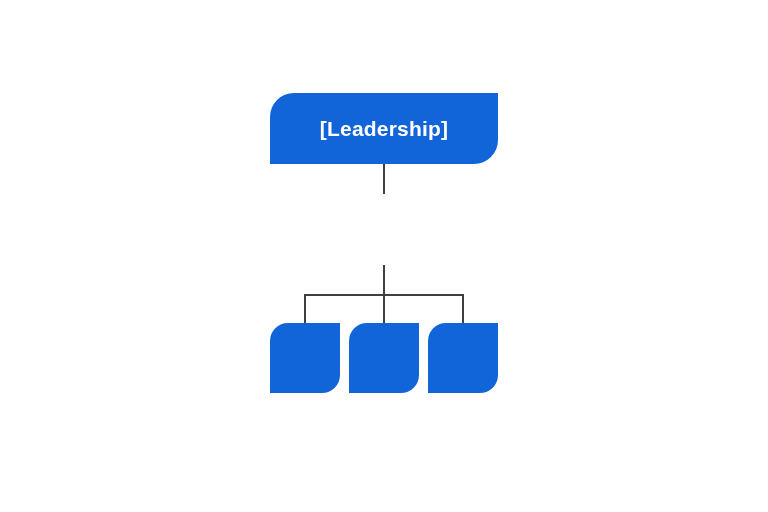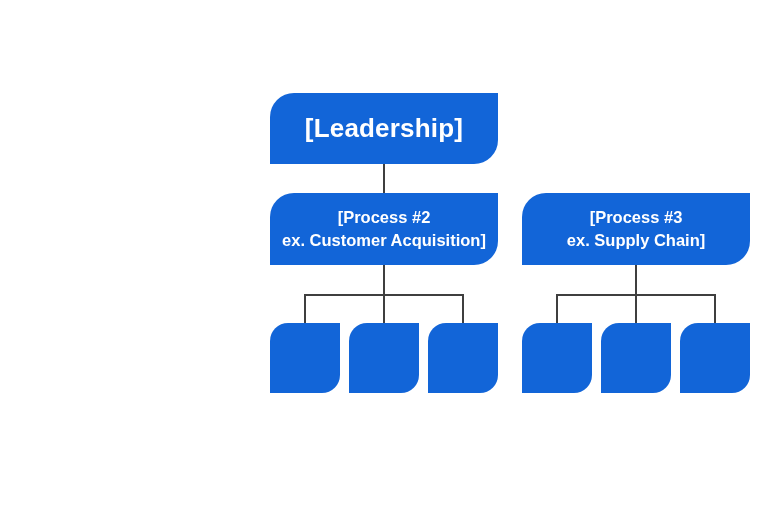--- a/index.html
+++ b/index.html
@@ -24,21 +24,21 @@
     text-align: center;
     font-weight: 700;
     white-space: pre-line;
     box-sizing: border-box;
   }
 
   .leader {
     left: 270px; top: 93px;
     width: 228px; height: 71px;
     border-radius: 24px 0 24px 0;
-    font-size: 26px;
+    font-size: 21px;
     letter-spacing: 0.2px;
   }
 
   .process {
     left: 0; top: 0;
     width: 228px; height: 72px;
     border-radius: 24px 0 24px 0;
     font-size: 16.5px;
     line-height: 23px;
   }
@@ -77,46 +77,26 @@
 <div class="canvas">
 
   <div class="node leader">
     <span>[Leadership]</span>
   </div>
 
   <div class="connector root-connector"></div>
 
 
   <div class="group group-2">
-    <div class="node process">
-      <span>[Process #2
-ex. Customer Acquisition]</span>
-    </div>
     <div class="connector drop"></div>
     <div class="connector hbar"></div>
     <div class="connector stub-l"></div>
     <div class="connector stub-m"></div>
     <div class="connector stub-r"></div>
     <div class="kids">
       <div class="kid"></div>
       <div class="kid"></div>
       <div class="kid"></div>
     </div>
   </div>
 
-  <div class="group group-3">
-    <div class="node process">
-      <span>[Process #3
-ex. Supply Chain]</span>
-    </div>
-    <div class="connector drop"></div>
-    <div class="connector hbar"></div>
-    <div class="connector stub-l"></div>
-    <div class="connector stub-m"></div>
-    <div class="connector stub-r"></div>
-    <div class="kids">
-      <div class="kid"></div>
-      <div class="kid"></div>
-      <div class="kid"></div>
-    </div>
-  </div>
 
 </div>
 
 </body></html>

